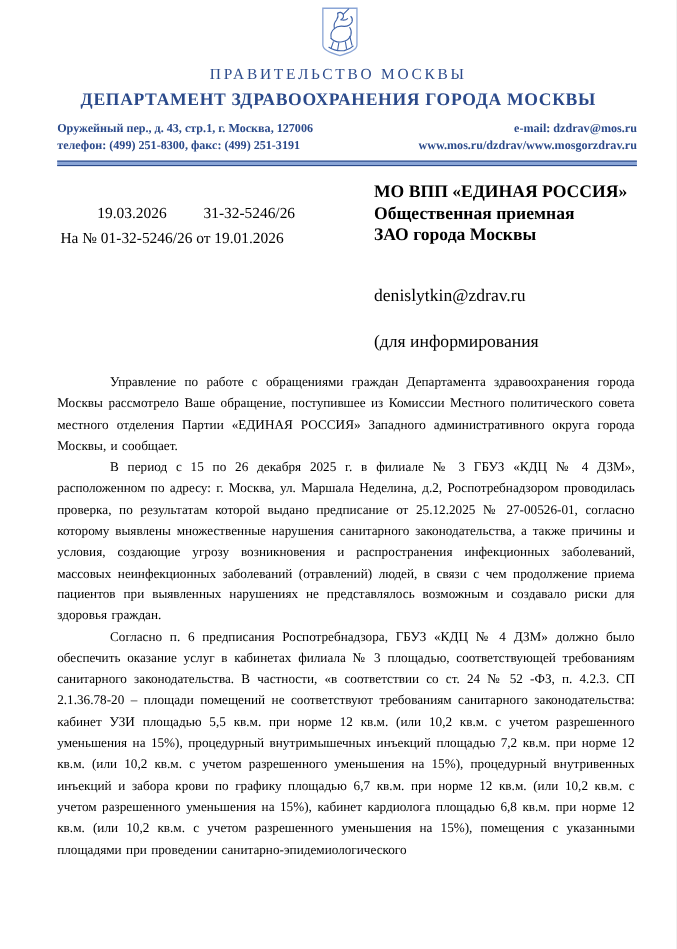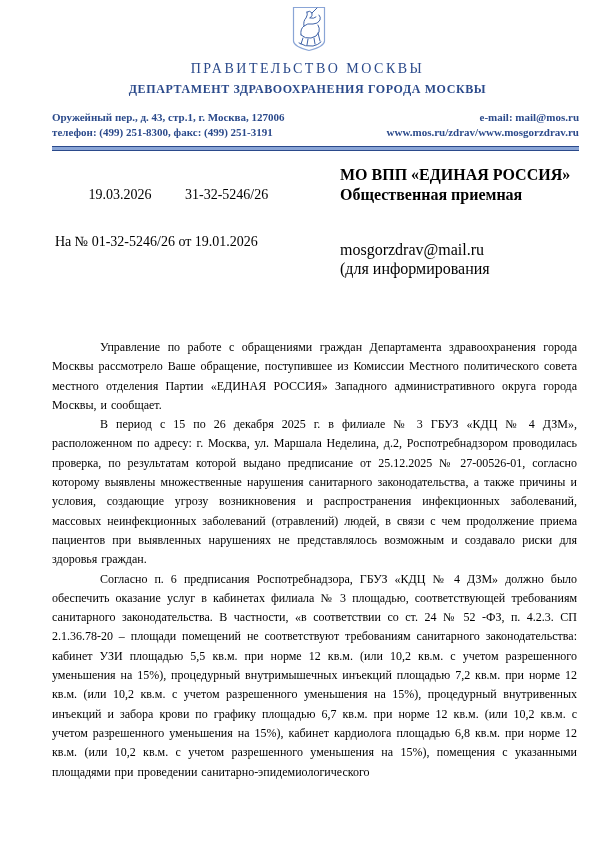--- a/index.html
+++ b/index.html
@@ -22,21 +22,21 @@
     color:#2b4a8b;
     font-size:14px;
     letter-spacing:2.5px;
     white-space:nowrap;
   }
   .dept-title{
     position:absolute;top:82px;left:0;width:100%;
     text-align:center;
     color:#2b4a8b;
     font-weight:bold;
-    font-size:12px;
+    font-size:16px;
     letter-spacing:0.6px;
     white-space:nowrap;
   }
   .contacts{
     position:absolute;top:110px;left:52px;right:36px;
     display:flex;justify-content:space-between;
     color:#2b4a8b;
     font-size:11px;line-height:15px;font-weight:bold;
   }
   .contacts .right{text-align:right;}
@@ -47,28 +47,28 @@
     border-top:1.5px solid #2b4a8b;
     border-bottom:1.5px solid #2b4a8b;
   }
   
   .ref-block{
     position:absolute;top:186px;left:55px;
     font-size:14px;line-height:18px;color:#000;
   }
   .ref-line1{display:flex;}
   .ref-date{width:130px;text-align:center;}
-  .ref-incoming{margin-top:29px;}
+  .ref-incoming{margin-top:5px;}
   .recipient{
     position:absolute;top:165px;left:340px;width:272px;
     font-size:16px;line-height:19.5px;
   }
   .recipient .addr{font-weight:bold;}
   .recipient .email{margin-top:36px;}
-  .recipient .note{line-height:18.5px;}
+  .recipient .note{line-height:18.5px;margin-top:23px;}
   
   .body-text{
     position:absolute;top:338px;left:52px;right:38px;
     font-size:12px;
     line-height:19.3px;
     text-align:justify;
   }
   .body-text p{
     margin:0;
     text-indent:48px;
@@ -100,39 +100,40 @@
 
   <div class="gov-title">ПРАВИТЕЛЬСТВО МОСКВЫ</div>
   <div class="dept-title">ДЕПАРТАМЕНТ ЗДРАВООХРАНЕНИЯ ГОРОДА МОСКВЫ</div>
 
   <div class="contacts">
     <div class="left">
       <div>Оружейный пер., д. 43, стр.1, г. Москва, 127006</div>
       <div>телефон: (499) 251-8300, факс: (499) 251-3191</div>
     </div>
     <div class="right">
-      <div>e-mail: mail@mos.ru</div>
-      <div>www.mos.ru/zdrav/www.mosgorzdrav.ru</div>
+      <div>e-mail: dzdrav@mos.ru</div>
+      <div>www.mos.ru/dzdrav/www.mosgorzdrav.ru</div>
     </div>
   </div>
 
   <div class="head-rule"></div>
 
   <div class="ref-block">
     <div class="ref-line1">
       <span class="ref-date">19.03.2026</span>
       <span class="ref-number">31-32-5246/26</span>
     </div>
     <div class="ref-incoming">На № 01-32-5246/26 от 19.01.2026</div>
   </div>
 
   <div class="recipient">
     <div class="addr">МО ВПП «ЕДИНАЯ РОССИЯ»</div>
     <div class="addr">Общественная приемная</div>
-    <div class="email">mosgorzdrav@mail.ru</div>
+    <div class="addr">ЗАО города Москвы</div>
+    <div class="email">denislytkin@zdrav.ru</div>
     <div class="note">(для информирования</div>
   </div>
 
   <div class="body-text">
     <p>Управление по работе с обращениями граждан Департамента здравоохранения города Москвы рассмотрело Ваше обращение, поступившее из Комиссии Местного политического совета местного отделения Партии «ЕДИНАЯ РОССИЯ» Западного административного округа города Москвы, и сообщает.</p>
     <p>В период с 15 по 26 декабря 2025 г. в филиале № 3 ГБУЗ «КДЦ № 4 ДЗМ», расположенном по адресу: г. Москва, ул. Маршала Неделина, д.2, Роспотребнадзором проводилась проверка, по результатам которой выдано предписание от 25.12.2025 № 27-00526-01, согласно которому выявлены множественные нарушения санитарного законодательства, а также причины и условия, создающие угрозу возникновения и распространения инфекционных заболеваний, массовых неинфекционных заболеваний (отравлений) людей, в связи с чем продолжение приема пациентов при выявленных нарушениях не представлялось возможным и создавало риски для здоровья граждан.</p>
     <p>Согласно п. 6 предписания Роспотребнадзора, ГБУЗ «КДЦ № 4 ДЗМ» должно было обеспечить оказание услуг в кабинетах филиала № 3 площадью, соответствующей требованиям санитарного законодательства. В частности, «в соответствии со ст. 24 № 52 -ФЗ, п. 4.2.3. СП 2.1.36.78-20 – площади помещений не соответствуют требованиям санитарного законодательства: кабинет УЗИ площадью 5,5 кв.м. при норме 12 кв.м. (или 10,2 кв.м. с учетом разрешенного уменьшения на 15%), процедурный внутримышечных инъекций площадью 7,2 кв.м. при норме 12 кв.м. (или 10,2 кв.м. с учетом разрешенного уменьшения на 15%), процедурный внутривенных инъекций и забора крови по графику площадью 6,7 кв.м. при норме 12 кв.м. (или 10,2 кв.м. с учетом разрешенного уменьшения на 15%), кабинет кардиолога площадью 6,8 кв.м. при норме 12 кв.м. (или 10,2 кв.м. с учетом разрешенного уменьшения на 15%), помещения с указанными площадями при проведении санитарно-эпидемиологического</p>
   </div>
 
 </div>

